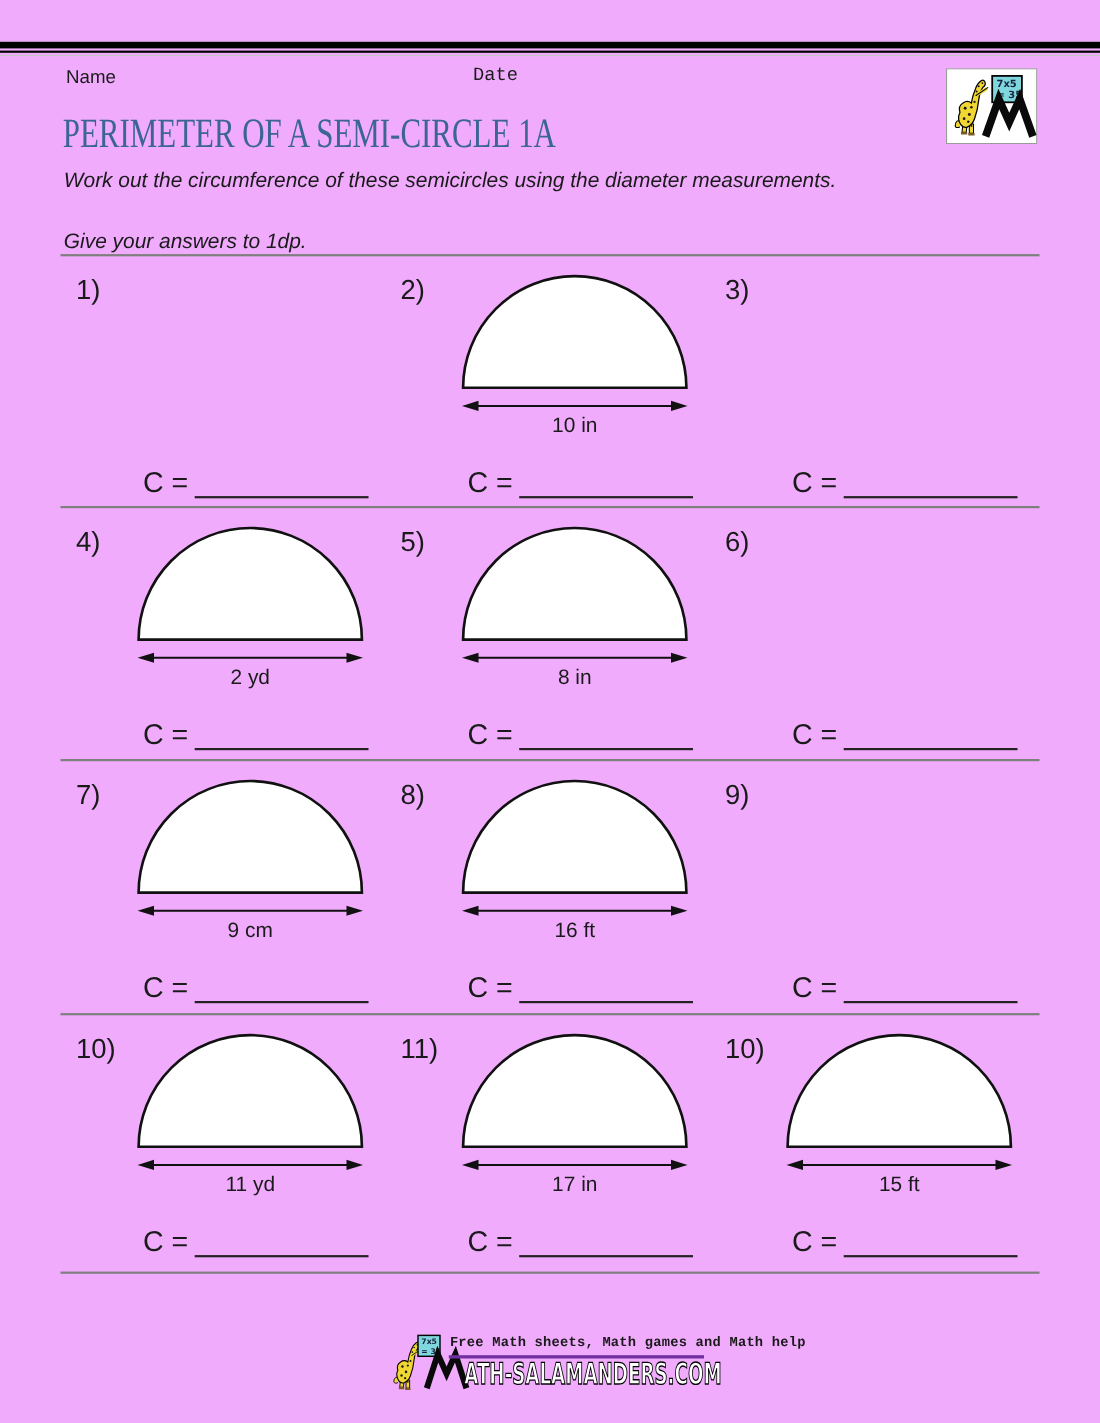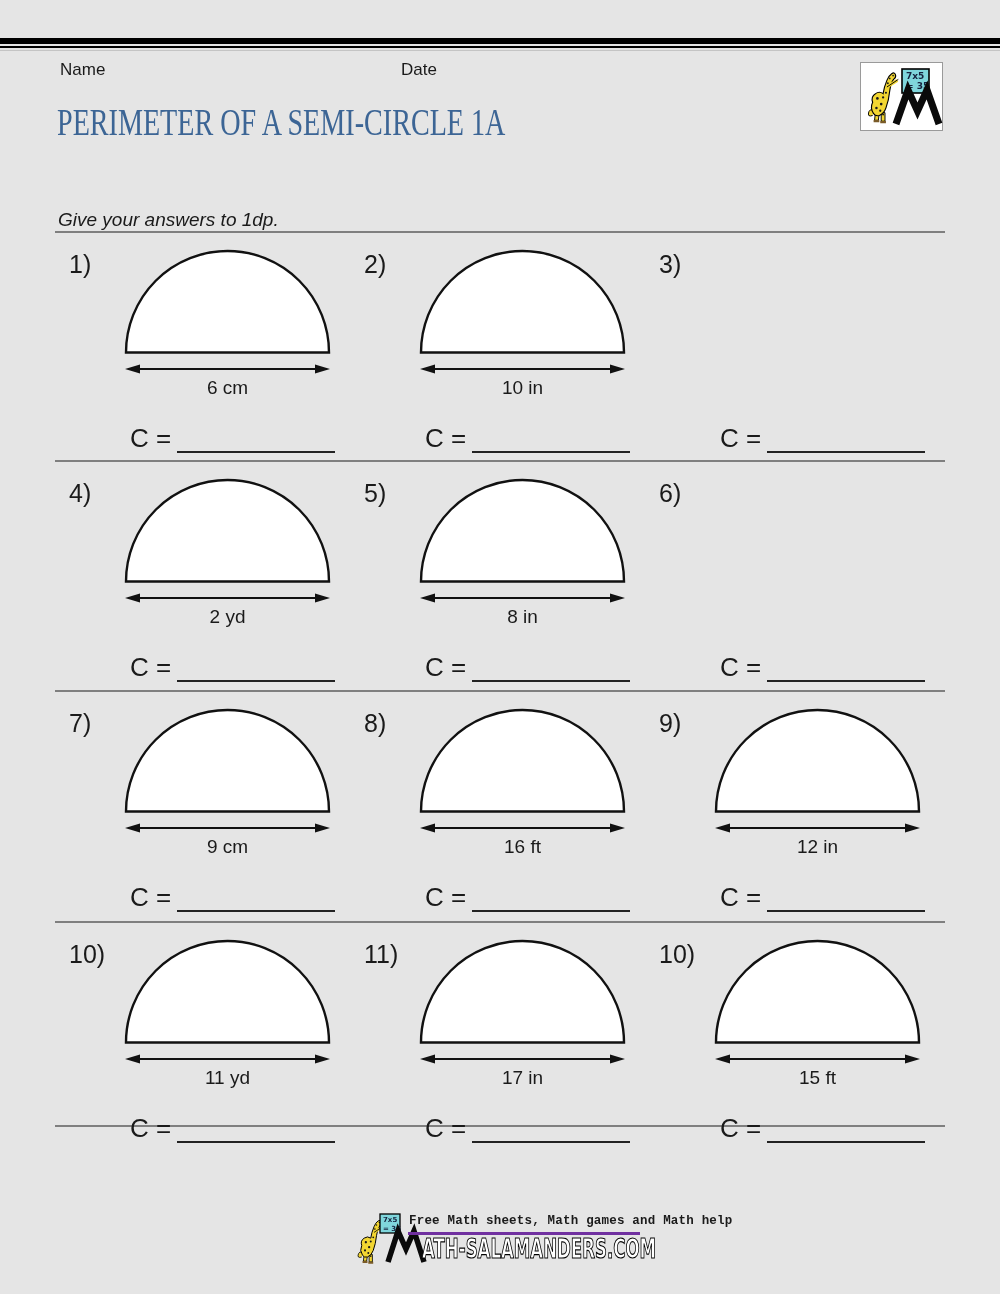--- a/index.html
+++ b/index.html
@@ -1,44 +1,44 @@
 <!DOCTYPE html>
 <html><head>
 <meta charset="utf-8">
 <style>
   html,body { margin:0; padding:0; background:#fff; }
   * { box-sizing:border-box; }
   .page {
-    position:relative; width:1000px; height:1294px; background:#e5e5e5;
+    position:relative; width:1000px; height:1294px; background:#f0abfc;
     font-family:"Liberation Sans", sans-serif; color:#1a1a1a; overflow:hidden;
   }
   
   .bar-thick { position:absolute; left:0; top:38px; width:1000px; height:6px; background:#000; }
   .bar-thin  { position:absolute; left:0; top:46px; width:1000px; height:2px; background:#000; }
   .bar-hair  { position:absolute; left:0; top:50px; width:1000px; height:1px; background:#c4c4c4; }
 
   .name-label { position:absolute; left:60px;  top:60px; font-size:17px; }
-  .date-label { position:absolute; left:401px; top:60px; font-size:17px; }
+  .date-label { position:absolute; left:430px; top:60px; font-size:17px;font-family:Liberation Mono, monospace; }
 
   .logo-box { position:absolute; left:860px; top:62px; width:83px; height:69px; }
 
   .title {
     position:absolute; left:57px; top:100px; margin:0;
     font-family:"Liberation Serif", serif; font-weight:normal;
     font-size:38px; line-height:44px; color:#3C6595;
     transform:scaleX(0.74); transform-origin:left center; white-space:nowrap;
   }
   .instr { position:absolute; left:58px; font-size:19px; font-style:italic; line-height:24px; }
   .instr.l1 { top:153px; }
   .instr.l2 { top:184px;margin-top:24px; }
 
   .grid { position:absolute; left:55px; top:231px; width:890px; border-top:2px solid #7f7f7f; }
   .row  { position:relative; display:flex; padding-left:5px; border-bottom:2px solid #7f7f7f; }
   .row.r1 { height:229px; } .row.r2 { height:230px; }
-  .row.r3 { height:231px; } .row.r4 { height:204px; }
+  .row.r3 { height:231px; } .row.r4 { height:235px; }
 
   .cell { position:relative; width:295px; height:100%; }
   .pnum { position:absolute; left:9px; top:17px; font-size:25px; }
   .fig  { position:absolute; left:64px; top:15px; width:207px; text-align:center; }
   .semi { display:block; }
   .semi path { fill:#ffffff; stroke:#111; stroke-width:2.4; }
   .dim  { display:block; margin-top:7px; }
   .dim line { stroke:#111; stroke-width:1.8; }
   .dim polygon { fill:#111; }
   .meas { font-size:19px; margin-top:1px; }
@@ -95,38 +95,28 @@
     <use href="#salamander" xlink:href="#salamander" transform="translate(6,6) scale(0.95)"></use>
     <g>
       <rect x="42" y="7" width="27" height="24" fill="#7FD6DC" stroke="#000" stroke-width="1.6"></rect>
       <text class="board-text" x="46" y="17" font-size="9">7x5</text>
       <text class="board-text" x="46" y="27" font-size="9">= 35</text>
     </g>
     <path d="M36,62 L48,28 L57.5,49 L67,28 L79,62" fill="none" stroke="#0a0a0a" stroke-width="7"></path>
   </svg>
 
   <h1 class="title">PERIMETER OF A SEMI-CIRCLE 1A</h1>
+  <div class="instr l1">Work out the circumference of these semicircles using the diameter measurements.</div>
   <div class="instr l2">Give your answers to 1dp.</div>
 
   <div class="grid">
 
     <div class="row r1">
       <div class="cell">
         <div class="pnum">1)</div>
-        <div class="fig">
-          <svg class="semi" viewBox="0 0 207 107" width="207" height="107">
-              <path d="M 2 104.5 A 101.5 101.5 0 0 1 205 104.5 Z"></path>
-            </svg>
-          <svg class="dim" viewBox="0 0 207 14" width="207" height="14">
-              <line x1="13" y1="7" x2="194" y2="7"></line>
-              <polygon points="1,7 16,2.4 16,11.6"></polygon>
-              <polygon points="206,7 191,2.4 191,11.6"></polygon>
-            </svg>
-          <div class="meas">6 cm</div>
-        </div>
         <div class="answer"><span>C =</span><span class="blank"></span></div>
       </div>
       <div class="cell">
         <div class="pnum">2)</div>
         <div class="fig">
           <svg class="semi" viewBox="0 0 207 107" width="207" height="107">
               <path d="M 2 104.5 A 101.5 101.5 0 0 1 205 104.5 Z"></path>
             </svg>
           <svg class="dim" viewBox="0 0 207 14" width="207" height="14">
               <line x1="13" y1="7" x2="194" y2="7"></line>
@@ -206,31 +196,20 @@
               <line x1="13" y1="7" x2="194" y2="7"></line>
               <polygon points="1,7 16,2.4 16,11.6"></polygon>
               <polygon points="206,7 191,2.4 191,11.6"></polygon>
             </svg>
           <div class="meas">16 ft</div>
         </div>
         <div class="answer"><span>C =</span><span class="blank"></span></div>
       </div>
       <div class="cell">
         <div class="pnum">9)</div>
-        <div class="fig">
-          <svg class="semi" viewBox="0 0 207 107" width="207" height="107">
-              <path d="M 2 104.5 A 101.5 101.5 0 0 1 205 104.5 Z"></path>
-            </svg>
-          <svg class="dim" viewBox="0 0 207 14" width="207" height="14">
-              <line x1="13" y1="7" x2="194" y2="7"></line>
-              <polygon points="1,7 16,2.4 16,11.6"></polygon>
-              <polygon points="206,7 191,2.4 191,11.6"></polygon>
-            </svg>
-          <div class="meas">12 in</div>
-        </div>
         <div class="answer"><span>C =</span><span class="blank"></span></div>
       </div>
     </div>
 
     <div class="row r4">
       <div class="cell">
         <div class="pnum">10)</div>
         <div class="fig">
           <svg class="semi" viewBox="0 0 207 107" width="207" height="107">
               <path d="M 2 104.5 A 101.5 101.5 0 0 1 205 104.5 Z"></path>

